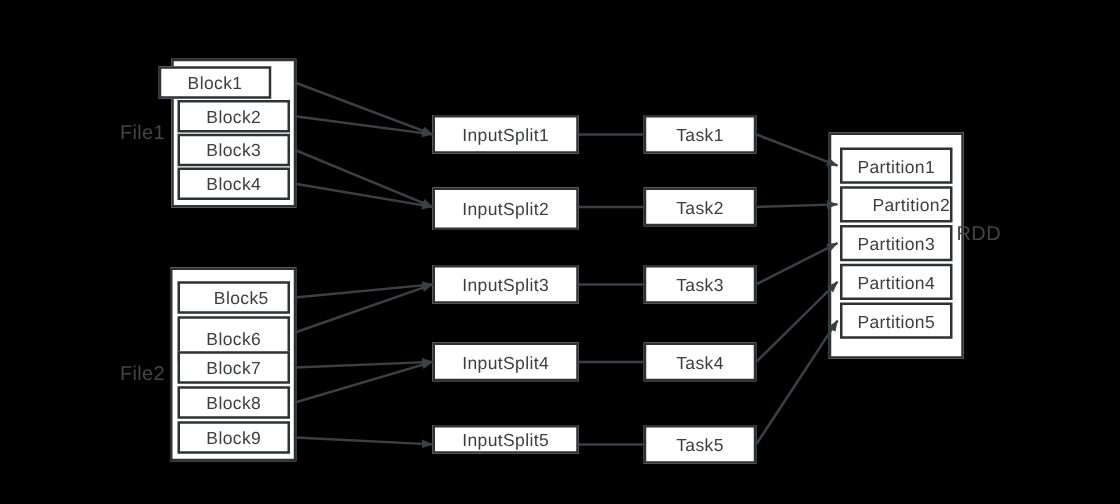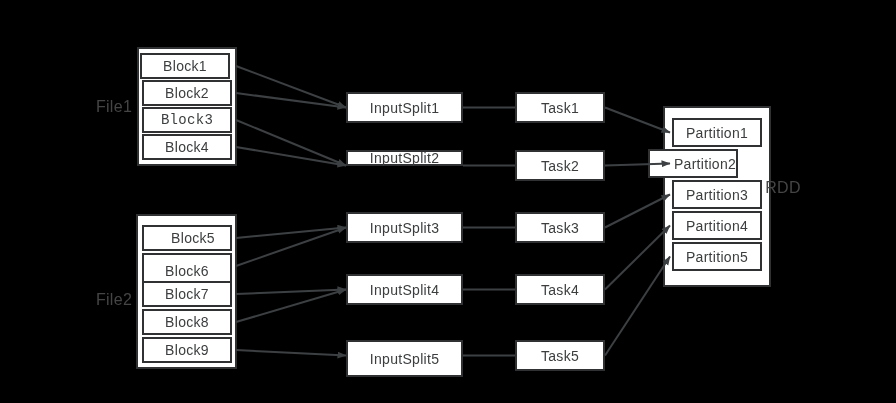--- a/index.html
+++ b/index.html
@@ -31,41 +31,41 @@
 <div id="canvas" style="background: rgb(0, 0, 0);">
   <div class="outer-box" id="file1-box" style="left: 137px; top: 47px; width: 100px; height: 119px;"></div>
   <div class="outer-box" id="file2-box" style="left: 136px; top: 214px; width: 101px; height: 155px;"></div>
   <div class="outer-box" id="rdd-box" style="left: 663px; top: 106px; width: 108px; height: 181px;"></div>
 
   <div class="outer-label" id="file1-label" style="left: 92px; top: 99px; width: 44px; height: 16px;">File1</div>
   <div class="outer-label" id="file2-label" style="left: 92px; top: 292px; width: 44px; height: 16px;">File2</div>
   <div class="outer-label" id="rdd-label" style="left: 761px; top: 180px; width: 44px; height: 16px;">RDD</div>
 
   <div id="nodes">
-      <div class="node" style="left: 140px; top: 53px; width: 90px; height: 26px;">Block1</div>
+      <div class="node" style="left: 127px; top: 53px; width: 90px; height: 26px;">Block1</div>
       <div class="node" style="left: 142px; top: 80px; width: 90px; height: 26px;">Block2</div>
-      <div class="node" style="left: 142px; top: 107px; width: 90px; height: 26px; font-family: Liberation Mono, monospace;">Block3</div>
+      <div class="node" style="left: 142px; top: 107px; width: 90px; height: 26px;">Block3</div>
       <div class="node" style="left: 142px; top: 134px; width: 90px; height: 26px;">Block4</div>
       <div class="node" style="left: 142px; top: 225px; width: 90px; height: 26px; padding-left: 12px;">Block5</div>
       <div class="node" style="left: 142px; top: 253px; width: 90px; height: 36px;">Block6</div>
       <div class="node" style="left: 142px; top: 281px; width: 90px; height: 26px;">Block7</div>
       <div class="node" style="left: 142px; top: 309px; width: 90px; height: 26px;">Block8</div>
       <div class="node" style="left: 142px; top: 337px; width: 90px; height: 26px;">Block9</div>
       <div class="node" style="left: 346px; top: 92px; width: 117px; height: 31px;">InputSplit1</div>
-      <div class="node" style="left: 346px; top: 150px; width: 117px; height: 16px;">InputSplit2</div>
+      <div class="node" style="left: 346px; top: 150px; width: 117px; height: 34px;">InputSplit2</div>
       <div class="node" style="left: 346px; top: 212px; width: 117px; height: 31px;">InputSplit3</div>
       <div class="node" style="left: 346px; top: 274px; width: 117px; height: 31px;">InputSplit4</div>
-      <div class="node" style="left: 346px; top: 340px; width: 117px; height: 37px;">InputSplit5</div>
+      <div class="node" style="left: 346px; top: 340px; width: 117px; height: 23px;">InputSplit5</div>
       <div class="node" style="left: 515px; top: 92px; width: 90px; height: 31px;">Task1</div>
       <div class="node" style="left: 515px; top: 150px; width: 90px; height: 31px;">Task2</div>
       <div class="node" style="left: 515px; top: 212px; width: 90px; height: 31px; text-align: center;">Task3</div>
       <div class="node" style="left: 515px; top: 274px; width: 90px; height: 31px;">Task4</div>
       <div class="node" style="left: 515px; top: 340px; width: 90px; height: 31px;">Task5</div>
       <div class="node" style="left: 672px; top: 118px; width: 90px; height: 29px;">Partition1</div>
-      <div class="node" style="left: 648px; top: 149px; width: 90px; height: 29px; padding-left: 24px;">Partition2</div>
+      <div class="node" style="left: 672px; top: 149px; width: 90px; height: 29px; padding-left: 24px;">Partition2</div>
       <div class="node" style="left: 672px; top: 180px; width: 90px; height: 29px;">Partition3</div>
       <div class="node" style="left: 672px; top: 211px; width: 90px; height: 29px;">Partition4</div>
       <div class="node" style="left: 672px; top: 242px; width: 90px; height: 29px;">Partition5</div>
     </div>
 
   <svg id="lines" width="896" height="403">
       <defs>
         <marker id="arrow" markerWidth="10" markerHeight="8" refX="8.5" refY="3.5" orient="auto" markerUnits="userSpaceOnUse">
           <path d="M0,0 L9,3.5 L0,7 Z" fill="#3d4043"></path>
         </marker>

